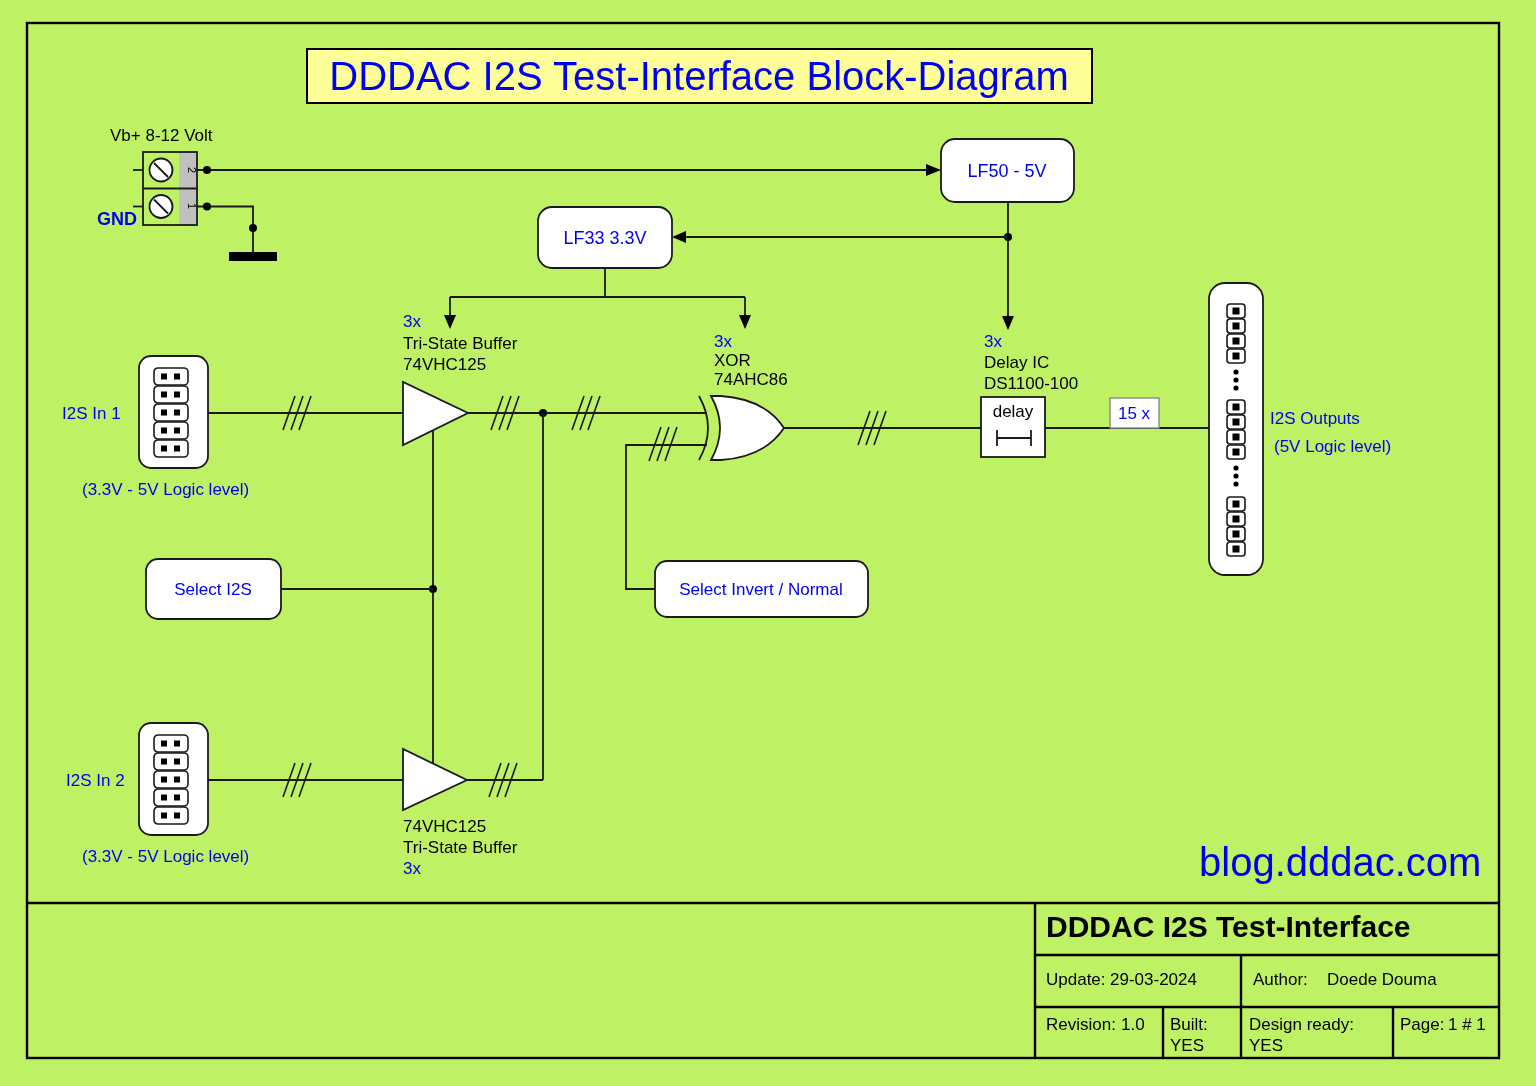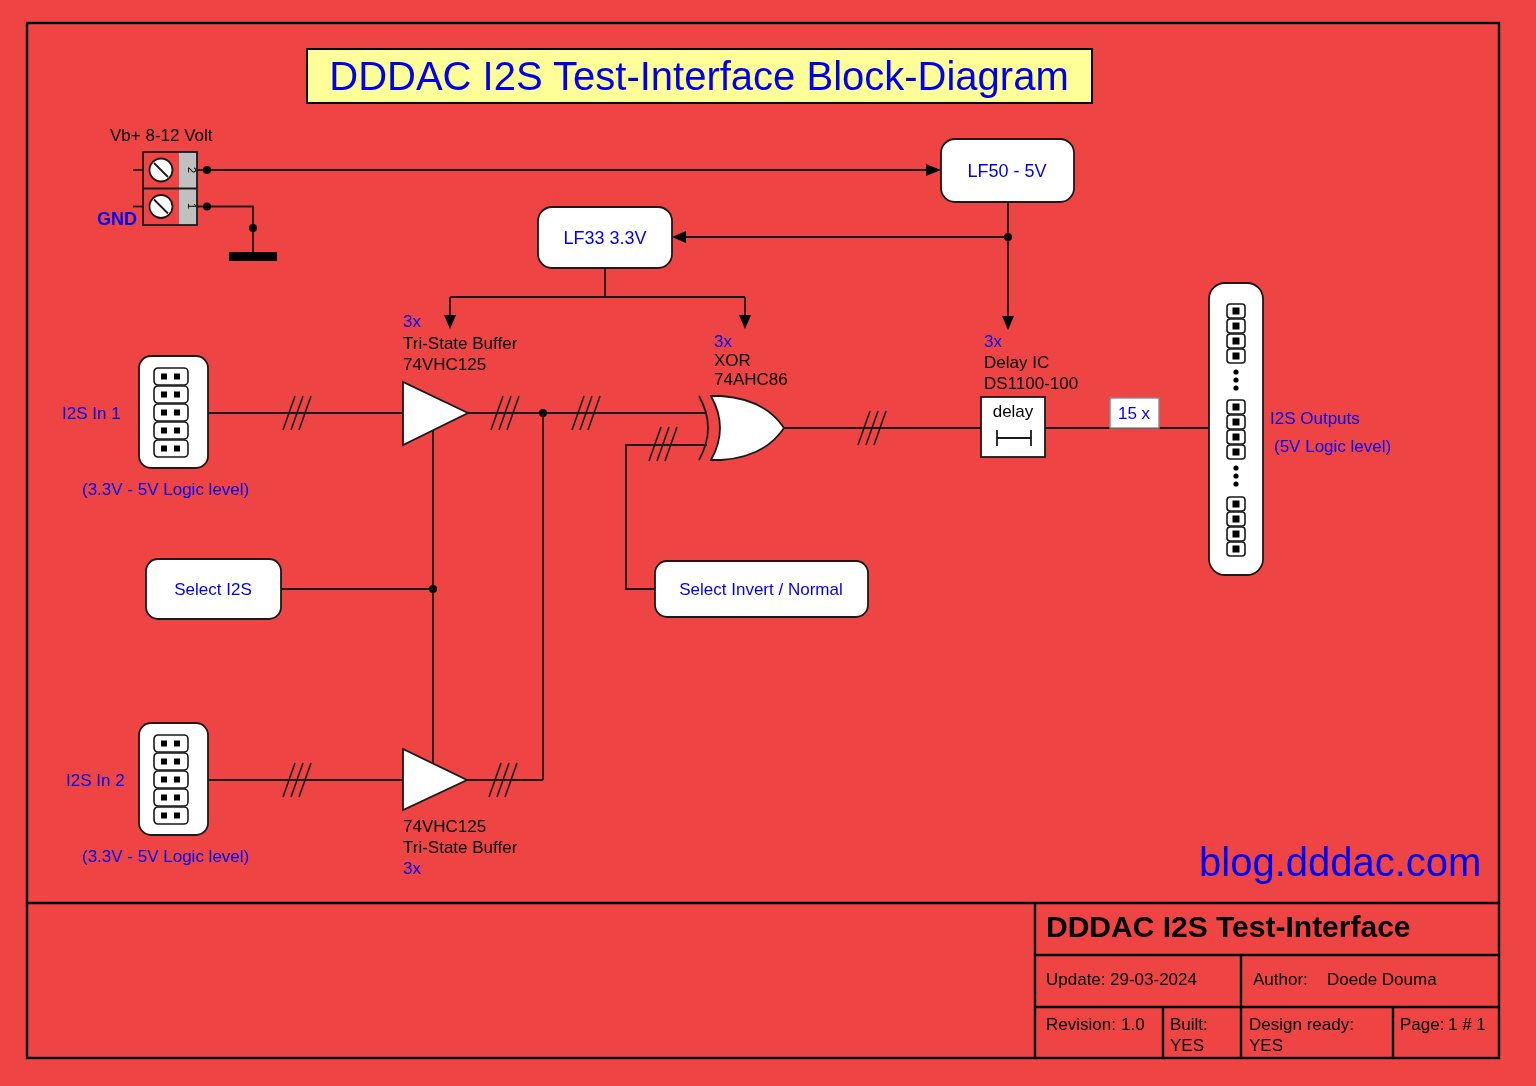--- a/index.html
+++ b/index.html
@@ -1,16 +1,16 @@
 <!DOCTYPE html>
 <html><head>
 <meta charset="utf-8">
 <style>
   html,body{margin:0;padding:0;background:#ffffff;}
-  #page{position:relative;width:1536px;height:1086px;background:#ef4444;overflow:hidden;}
+  #page{position:relative;width:1536px;height:1086px;background:#bef264;overflow:hidden;}
   svg{position:absolute;left:0;top:0;}
   text{font-family:"Liberation Sans","DejaVu Sans",sans-serif;fill:#000000;}
   .blu{fill:#0000f0;}
   .wire{stroke:#1a1a1a;stroke-width:1.8;fill:none;}
   .thick{stroke:#000000;stroke-width:2.4;fill:none;}
   .shape{stroke:#1a1a1a;stroke-width:1.8;fill:#ffffff;}
   .fillb{fill:#000000;stroke:none;}
   .mid{text-anchor:middle;}
   .b{font-weight:bold;}
 </style>

